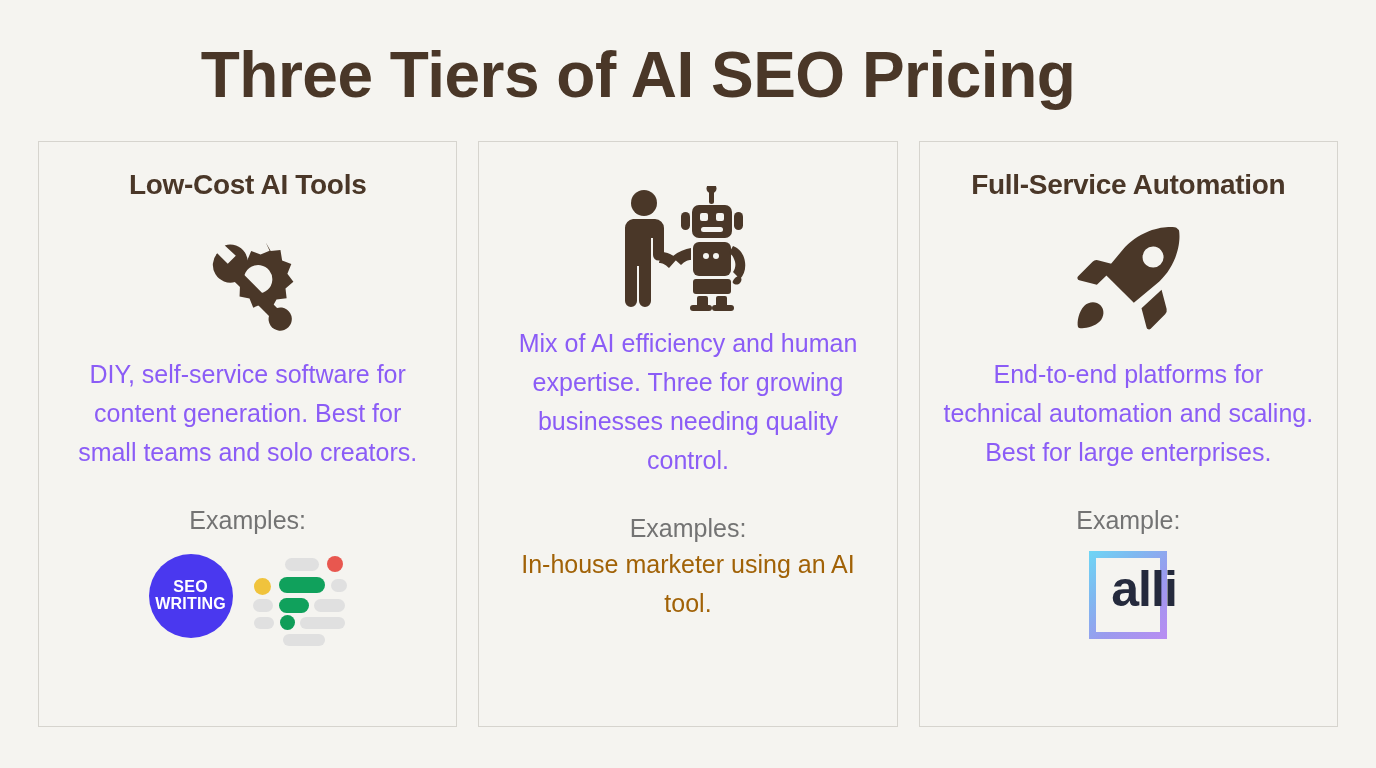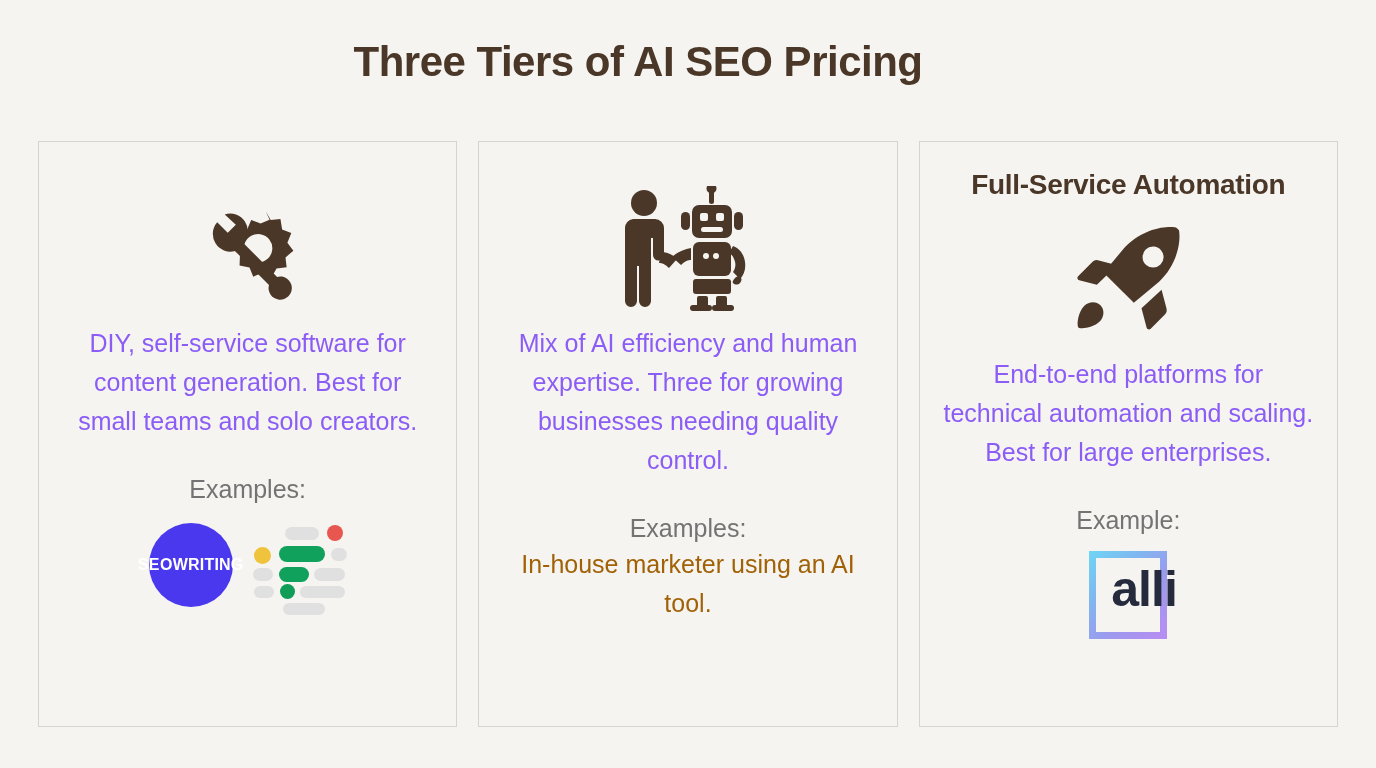--- a/index.html
+++ b/index.html
@@ -7,21 +7,21 @@
     width:1376px; height:768px;
     background:#f5f4f0;
     font-family:"Liberation Sans", sans-serif;
     overflow:hidden;
   }
   .page { position:relative; width:1376px; height:768px; background:#f5f4f0; }
 
   .page-title {
     position:absolute; top:38px; left:0; width:1276px;
     text-align:center;
-    font-size:42px; font-weight:bold;
+    font-size:64px; font-weight:bold;
     letter-spacing:-0.5px;
     color:#4a3728;
     white-space:nowrap;
   }
 
   .cards { position:absolute; top:141px; left:38px; width:1300px; height:586px;
            display:flex; gap:21px; }
   .card {
     flex:1 1 0;
     border:1.5px solid #d6d4ce;
@@ -51,21 +51,21 @@
   .example-text {
     font-size:25px; color:#a16207; text-align:center; line-height:1.56; margin-top:2px;
   }
 
   .logos { display:flex; align-items:center; gap:18px; margin-top:16px; }
 
   
   .seo-circle {
     width:84px; height:84px; border-radius:50%;
     background:#4a38ef;
-    display:flex; flex-direction:row; align-items:center; justify-content:center;
+    display:flex; flex-direction:column; align-items:center; justify-content:center;
     color:#ffffff; font-weight:bold; line-height:1.04;
   }
   .seo-circle .l1 { font-size:16px; letter-spacing:0.4px; }
   .seo-circle .l2 { font-size:16px; letter-spacing:0.2px; }
 
   
   .pill-logo { width:96px; height:90px; position:relative; }
   .pill { position:absolute; border-radius:8px; }
 
   
@@ -85,20 +85,21 @@
 </head>
 <body>
 
 <div class="page">
 
   <div class="page-title">Three Tiers of AI SEO Pricing</div>
 
   <div class="cards">
 
     <div class="card">
+      <div class="card-title">Low-Cost AI Tools</div>
 
       <div class="icon-wrap">
         <svg width="120" height="120" viewBox="0 0 64 64" fill="#4a3728" aria-hidden="true">
           <path d="M41.5 12.5l2.6 4.6 5.2-.6.9 5.6 4.9 1.9-2.1 5.2 3.2 4.2-4.2 3.6.6 5.3-5.4.6-2.6 4.7-4.8-2.4-5 2.1-2-4.9-5.3-1.1.2-5.3-3.9-3.6 3.5-4-.9-5.2 5.2-1.2 2.1-4.9 5 1.8 4.8-2zM38.6 24.6a7.6 7.6 0 1 0-1.3 15.1 7.6 7.6 0 0 0 1.3-15.1z"></path>
           <path d="M19.6 14.1a9.4 9.4 0 0 1 9.9 15.2l18 18.1a6.2 6.2 0 1 1-4.3 4.3L25.1 33.6a9.4 9.4 0 0 1-9.5-15.3l5.6 5.6 4.3-4.3-5.9-5.5z"></path>
         </svg>
       </div>
 
       <div class="card-body">DIY, self-service software for content generation. Best for small teams and solo creators.</div>
 

